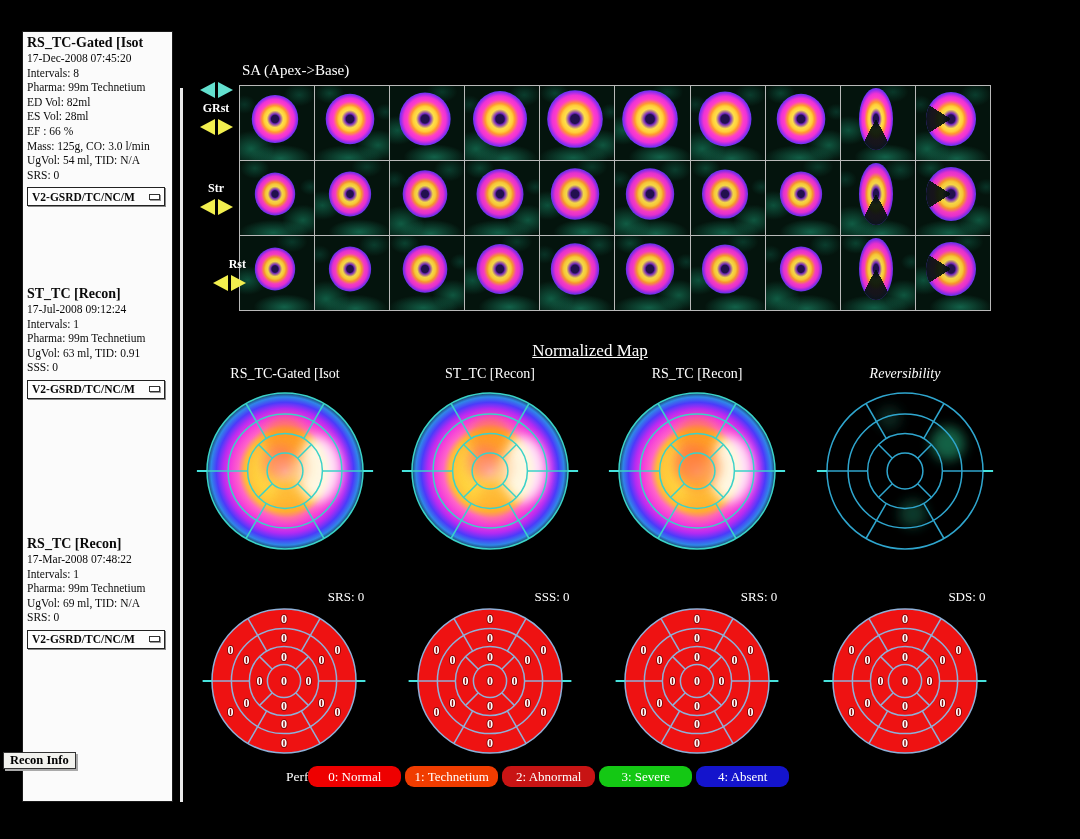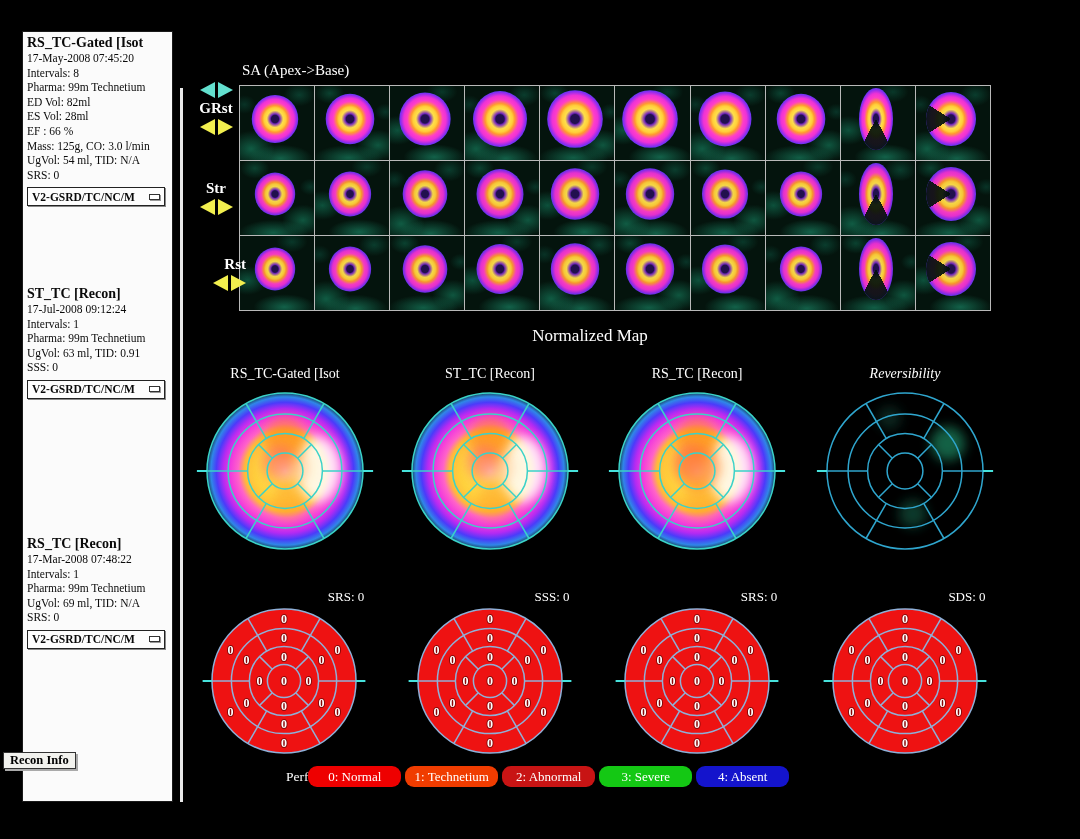--- a/index.html
+++ b/index.html
@@ -54,48 +54,48 @@
   .rB .donut{width:47px;height:50px;opacity:.96;}
   .c9 .donut{width:34px;height:62px;}
   .c9 .donut::after{content:"";position:absolute;inset:0;border-radius:50%;
      background:conic-gradient(from 152deg at 50% 50%, rgba(4,18,12,.92) 0 56deg, rgba(0,0,0,0) 56deg);}
   .c10 .donut{width:50px;height:54px;}
   .c10 .donut::after{content:"";position:absolute;inset:0;border-radius:50%;
      background:conic-gradient(from 238deg at 50% 50%, rgba(4,18,12,.92) 0 64deg, rgba(0,0,0,0) 64deg);}
 
   
   .row-ctl{position:absolute;left:186px;width:60px;display:flex;flex-direction:column;align-items:center;}
-  .row-ctl .rl{color:#fff;font-size:15px;font-weight:bold;line-height:18px;margin:1px 0 2px;}
+  .row-ctl .rl{color:#fff;font-size:12px;font-weight:bold;line-height:18px;margin:1px 0 2px;}
   .pair{display:flex;gap:3px;cursor:pointer;}
   .tri{width:0;height:0;border-top:8px solid transparent;border-bottom:8px solid transparent;}
 
   
-  #nm-title{position:absolute;left:440px;top:326px;width:300px;text-align:center;color:#fff;
-            font-size:17px;}
+  #nm-title{position:absolute;left:440px;top:341px;width:300px;text-align:center;color:#fff;
+            font-size:17px;text-decoration:underline;}
   .map-label{position:absolute;top:366px;width:220px;text-align:center;color:#fff;font-size:14px;white-space:nowrap;}
   .polar-svg{position:absolute;}
   svg text{font-family:"Liberation Serif","DejaVu Serif",serif;}
 
   
   .score-label{position:absolute;top:589px;width:120px;text-align:center;color:#fff;font-size:13px;}
 
   
   #legend{position:absolute;left:286px;top:766px;display:flex;align-items:center;gap:4px;}
   #legend .prefix{color:#fff;font-size:13.5px;margin-right:-8px;}
   .legend-item{width:93px;height:21px;line-height:21px;text-align:center;color:#fff;font-size:13px;white-space:nowrap;border-radius:9px;}
 </style>
 </head>
 <body>
 
 <div id="screen">
 
   <aside id="sidebar">
       <section class="study" style="top: 2px;">
         <div class="s-title">RS_TC-Gated [Isot</div>
-        <div class="s-line">17-May-2008 07:45:20</div>
+        <div class="s-line">17-Dec-2008 07:45:20</div>
         <div class="s-line">Intervals: 8</div>
         <div class="s-line">Pharma: 99m Technetium</div>
         <div class="s-line">ED Vol:   82ml</div>
         <div class="s-line">ES Vol:   28ml</div>
         <div class="s-line">EF :  66 %</div>
         <div class="s-line">Mass: 125g, CO: 3.0 l/min</div>
         <div class="s-line">UgVol:   54 ml,  TID: N/A</div>
         <div class="s-line">SRS: 0</div>
         <div class="dropdown">
           <span class="dd-label">V2-GSRD/TC/NC/M</span>

